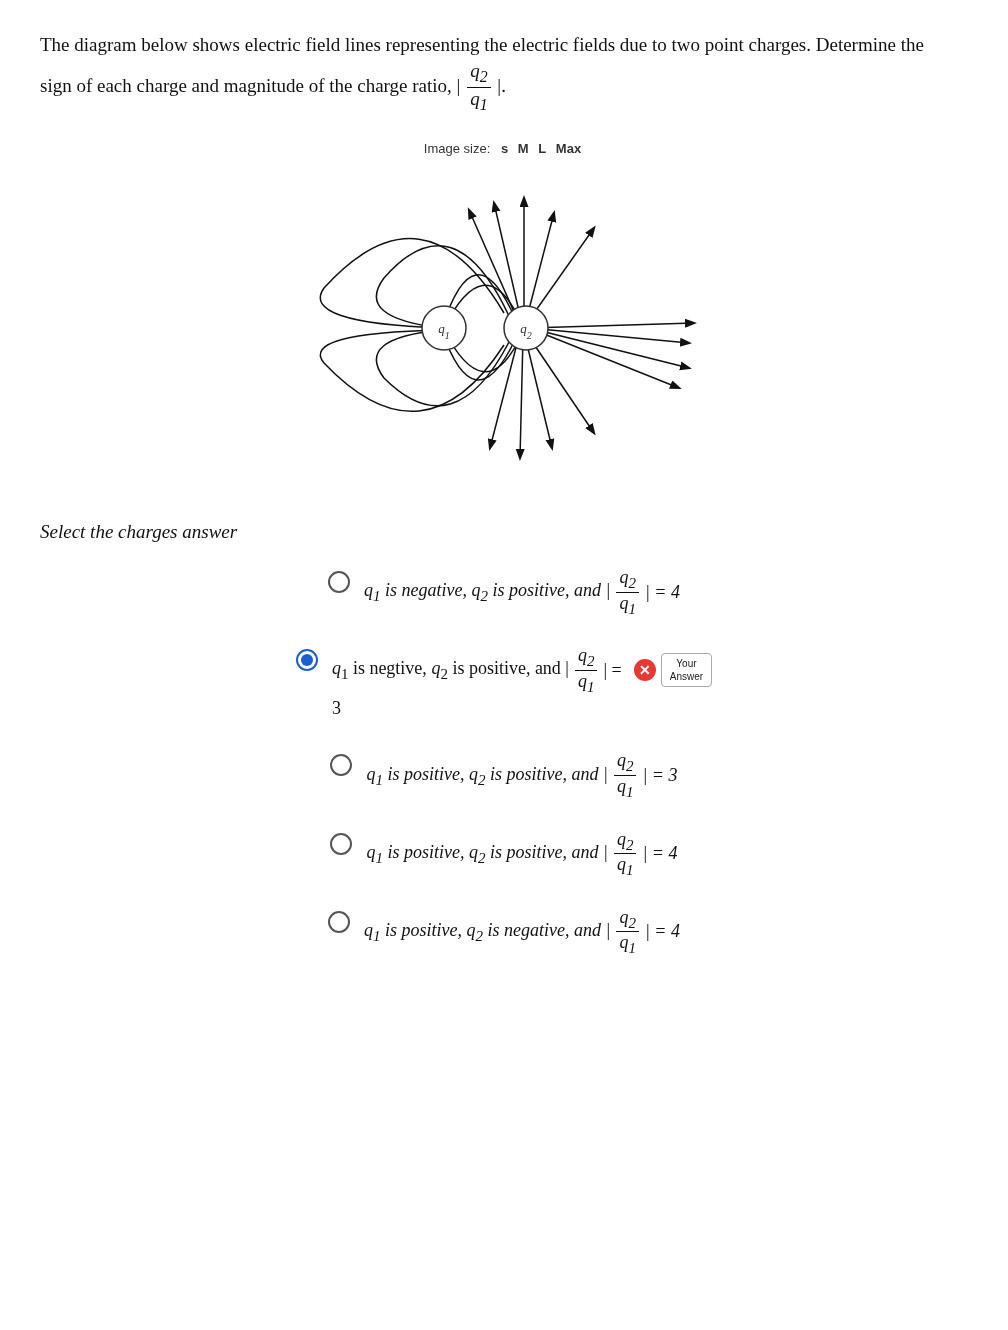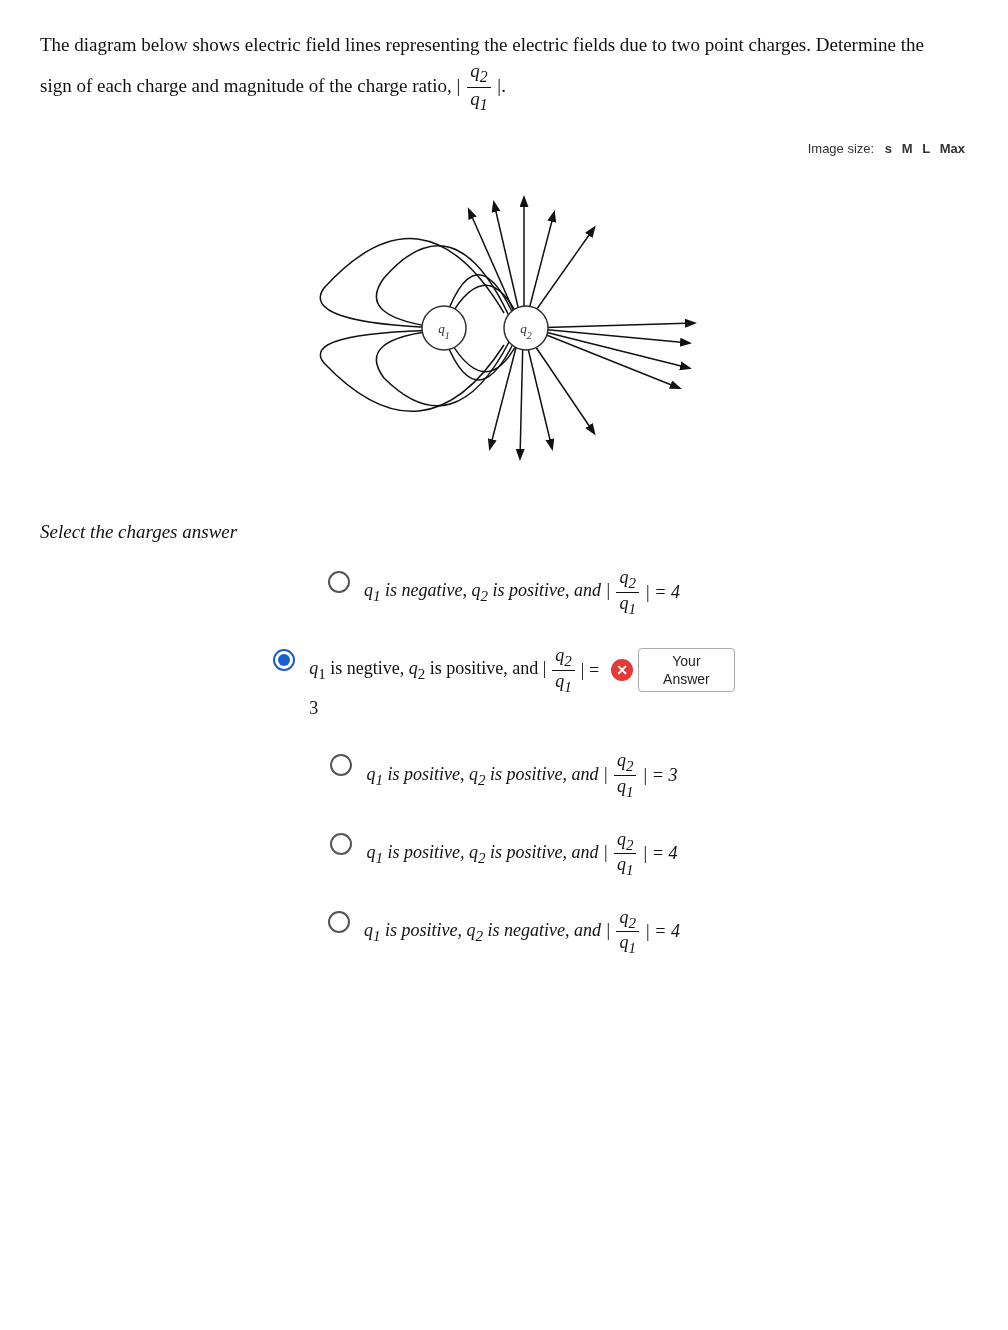--- a/index.html
+++ b/index.html
@@ -30,21 +30,21 @@
     .fraction .numer {
       border-bottom: 1.5px solid #111;
       padding: 0 3px;
       line-height: 1.2;
     }
     .fraction .denom {
       padding: 0 3px;
       line-height: 1.2;
     }
     .image-size-bar {
-      text-align: right;
+      text-align: center;
       font-size: 13px;
       color: #333;
       font-family: Arial, sans-serif;
       margin-bottom: 6px;
     }
     .image-size-bar span.size-label {
       font-weight: normal;
       margin-right: 4px;
     }
     .image-size-bar .size-option {
@@ -117,22 +117,22 @@
       justify-content: center;
       color: white;
       font-size: 14px;
       font-weight: bold;
       font-style: normal;
       flex-shrink: 0;
     }
     .answer-box {
       border: 1.5px solid #aaa;
       border-radius: 4px;
-      padding: 3px 24px;
-      font-size: 14px;
+      padding: 3px 8px;
+      font-size: 10px;
       font-style: normal;
       font-family: Arial, sans-serif;
       color: #222;
       line-height: 1.3;
       text-align: center;
     }
     .option-multiline {
       display: flex;
       flex-direction: column;
       gap: 0;

